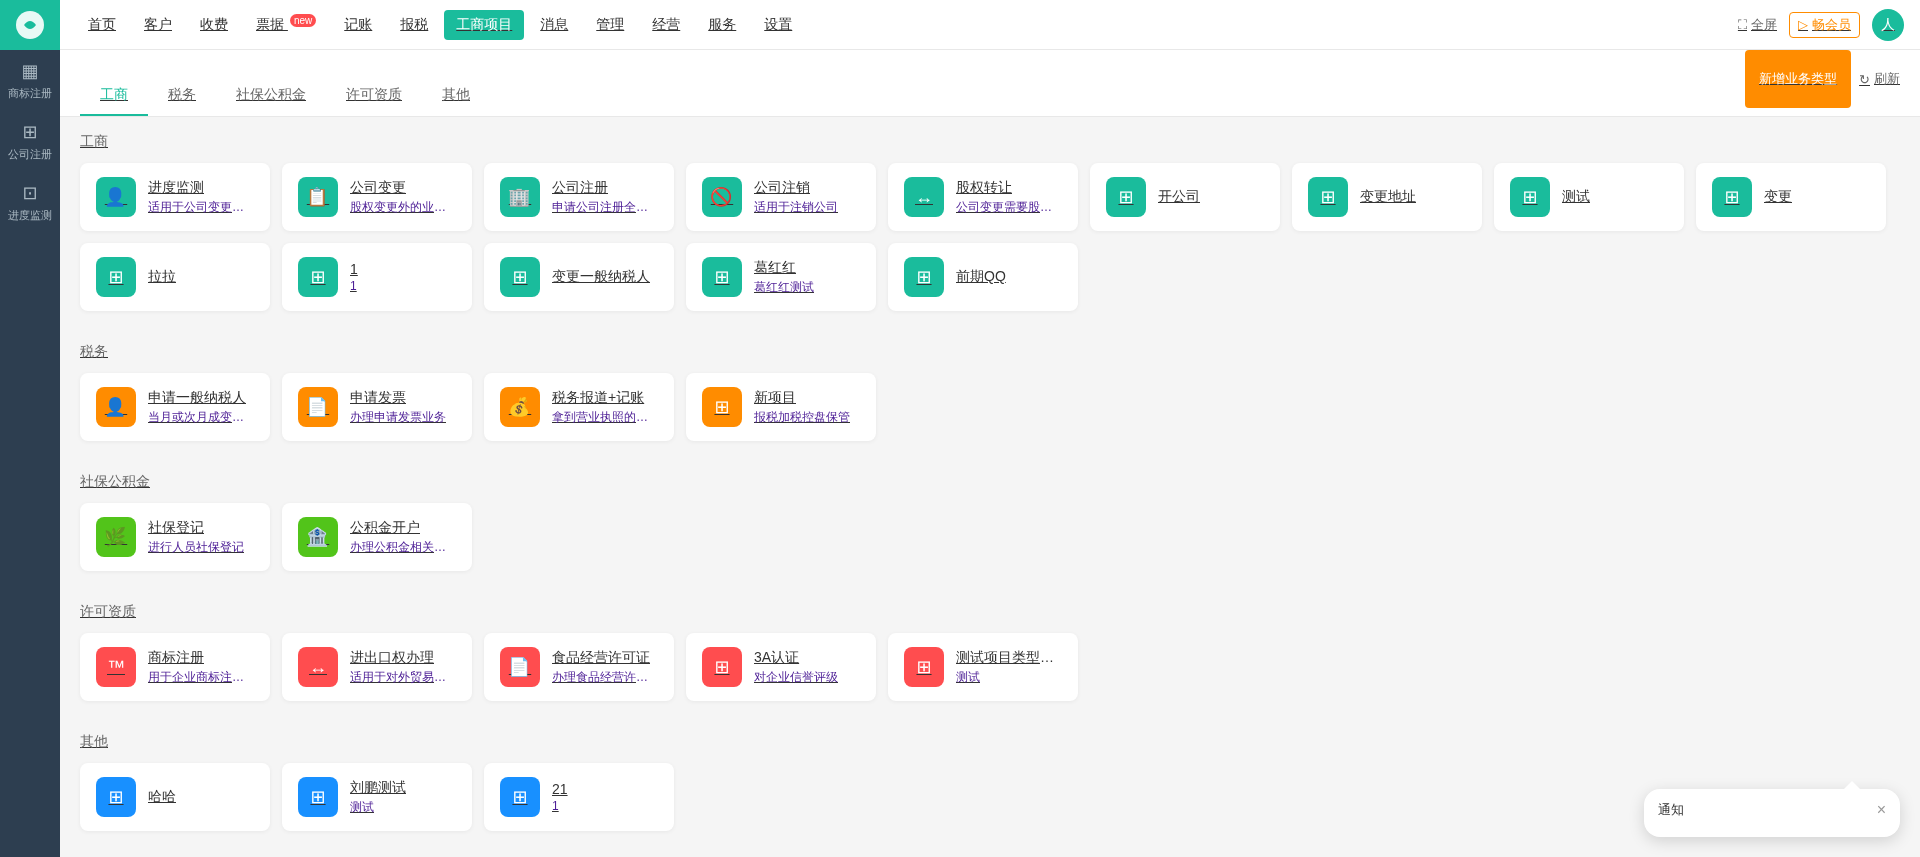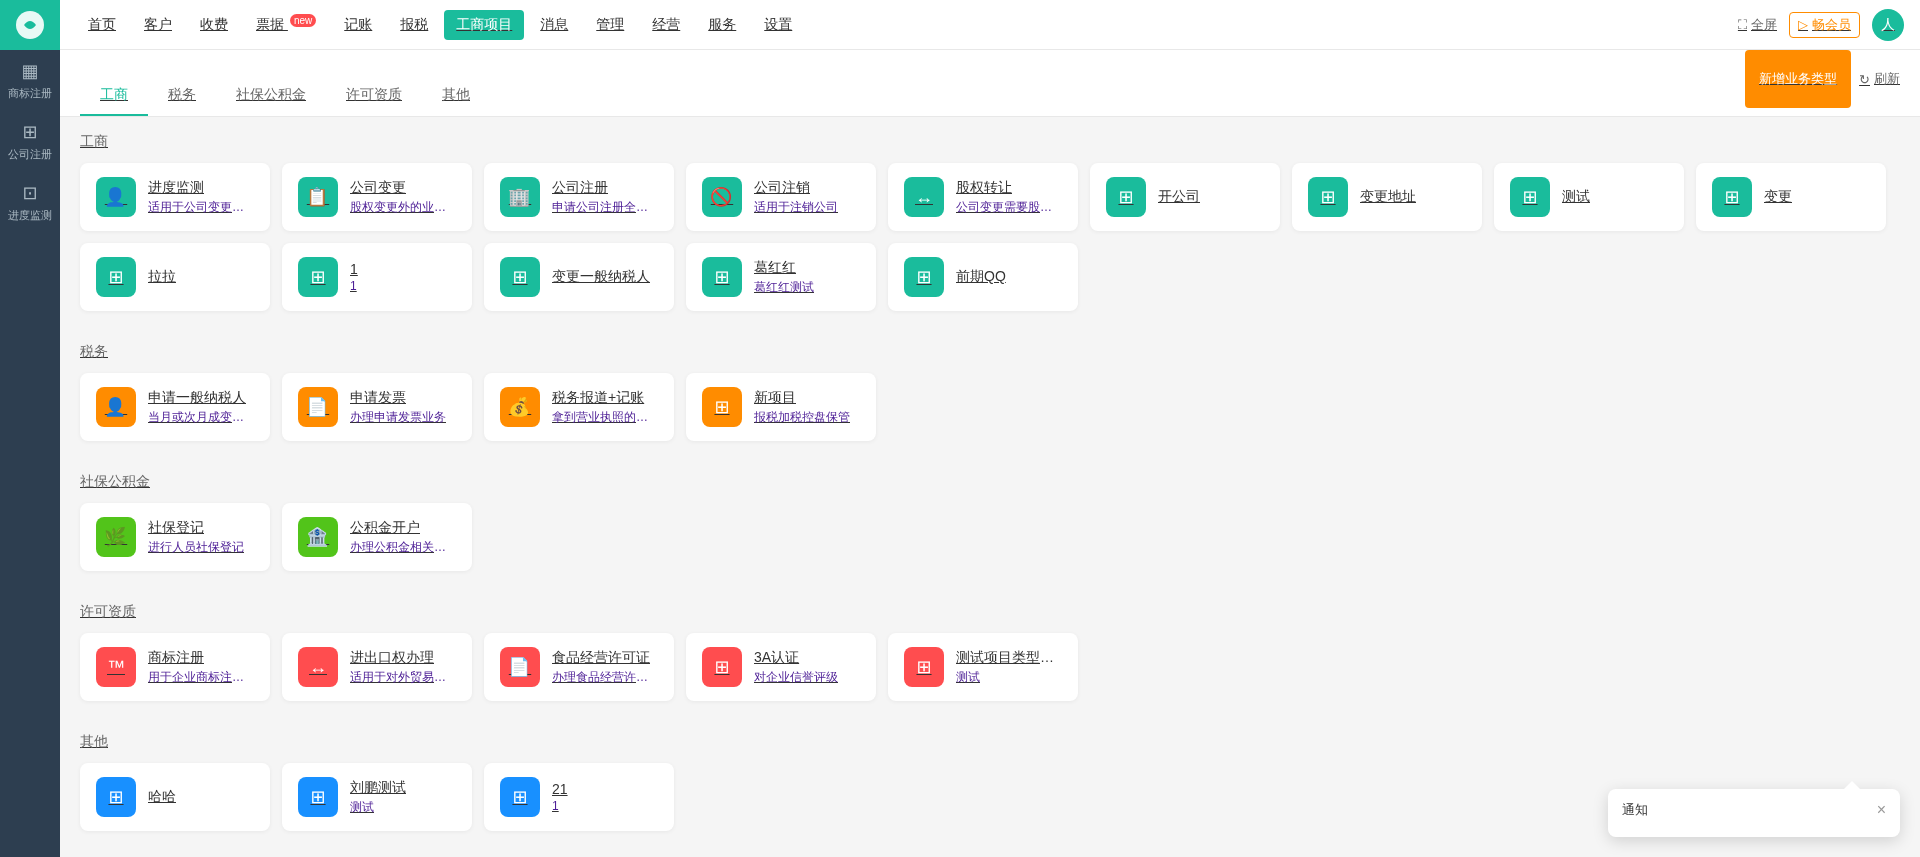--- a/index.html
+++ b/index.html
@@ -165,23 +165,23 @@
     .icon-orange { background: #ff8c00; }
     .icon-red { background: #ff4d4f; }
     .icon-blue { background: #1890ff; }
     .icon-green { background: #52c41a; }
 
     
     .notification-popup {
       position: fixed;
       bottom: 20px;
       right: 20px;
-      width: 292px;
+      width: 256px;
       background: #fff;
-      border-radius: 8px;
+      border-radius: 16px;
       box-shadow: 0 4px 16px rgba(0,0,0,0.15);
       padding: 12px 14px;
       font-size: 13px;
       color: #333;
       z-index: 100;
     }
     .notification-header { display: flex; justify-content: space-between; align-items: center; margin-bottom: 6px; }
     .notification-close { cursor: pointer; color: #999; font-size: 16px; }
     .notification-text { color: #555; font-size: 12px; line-height: 1.5; }
     

